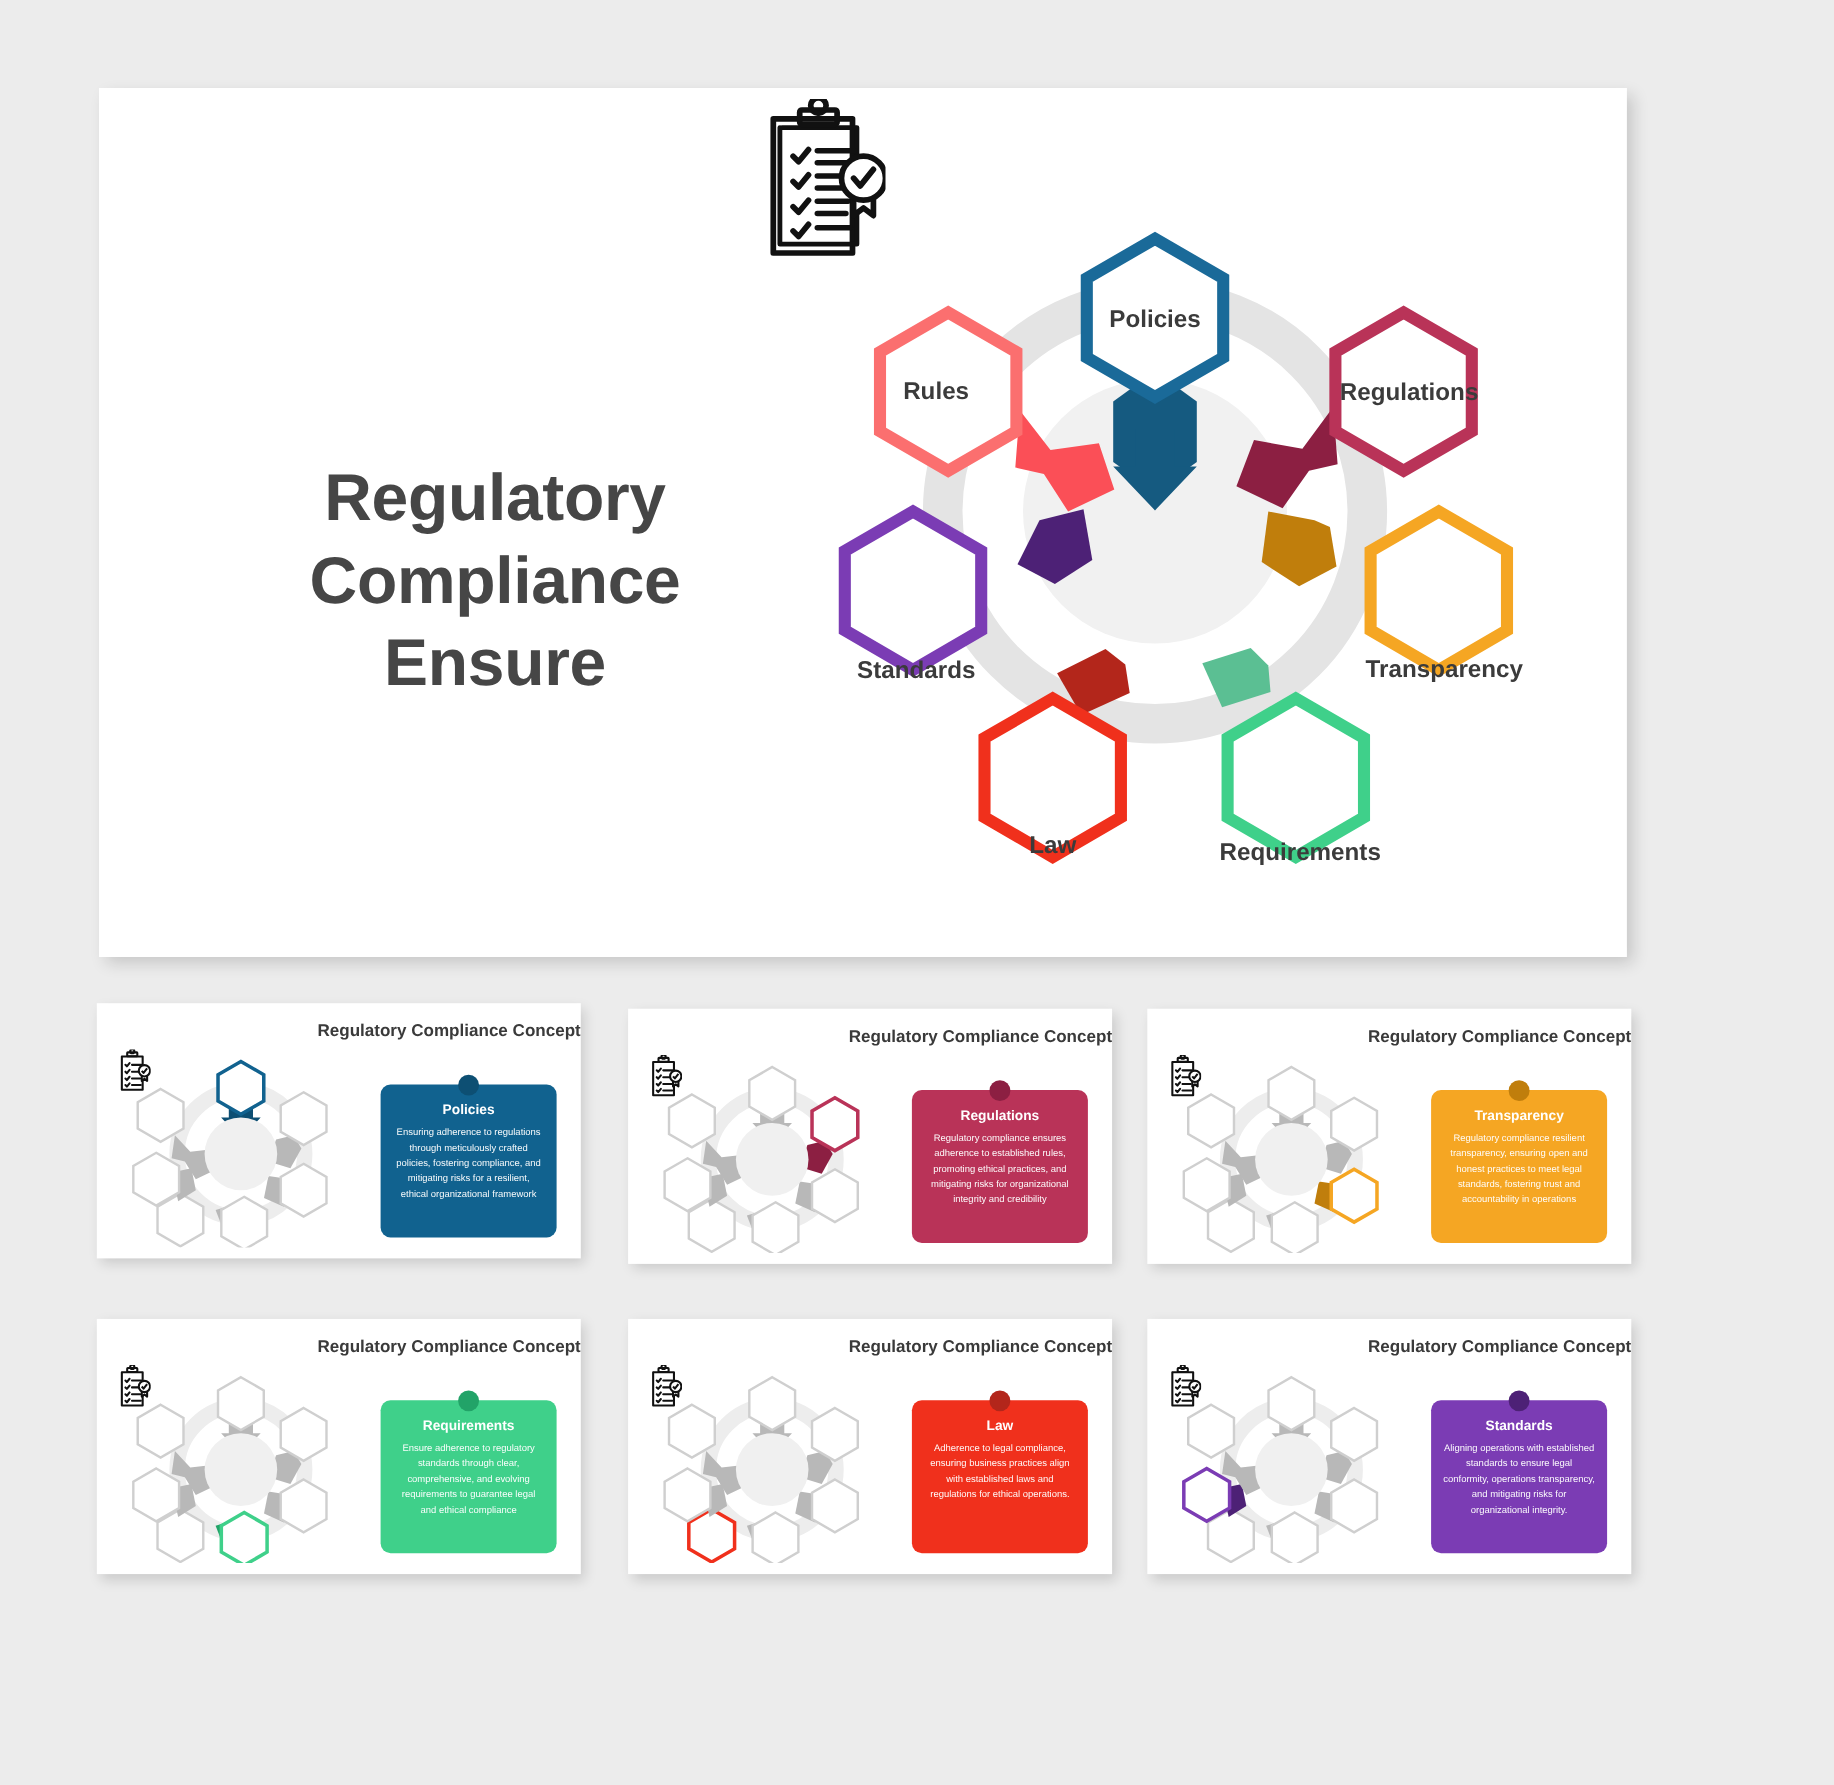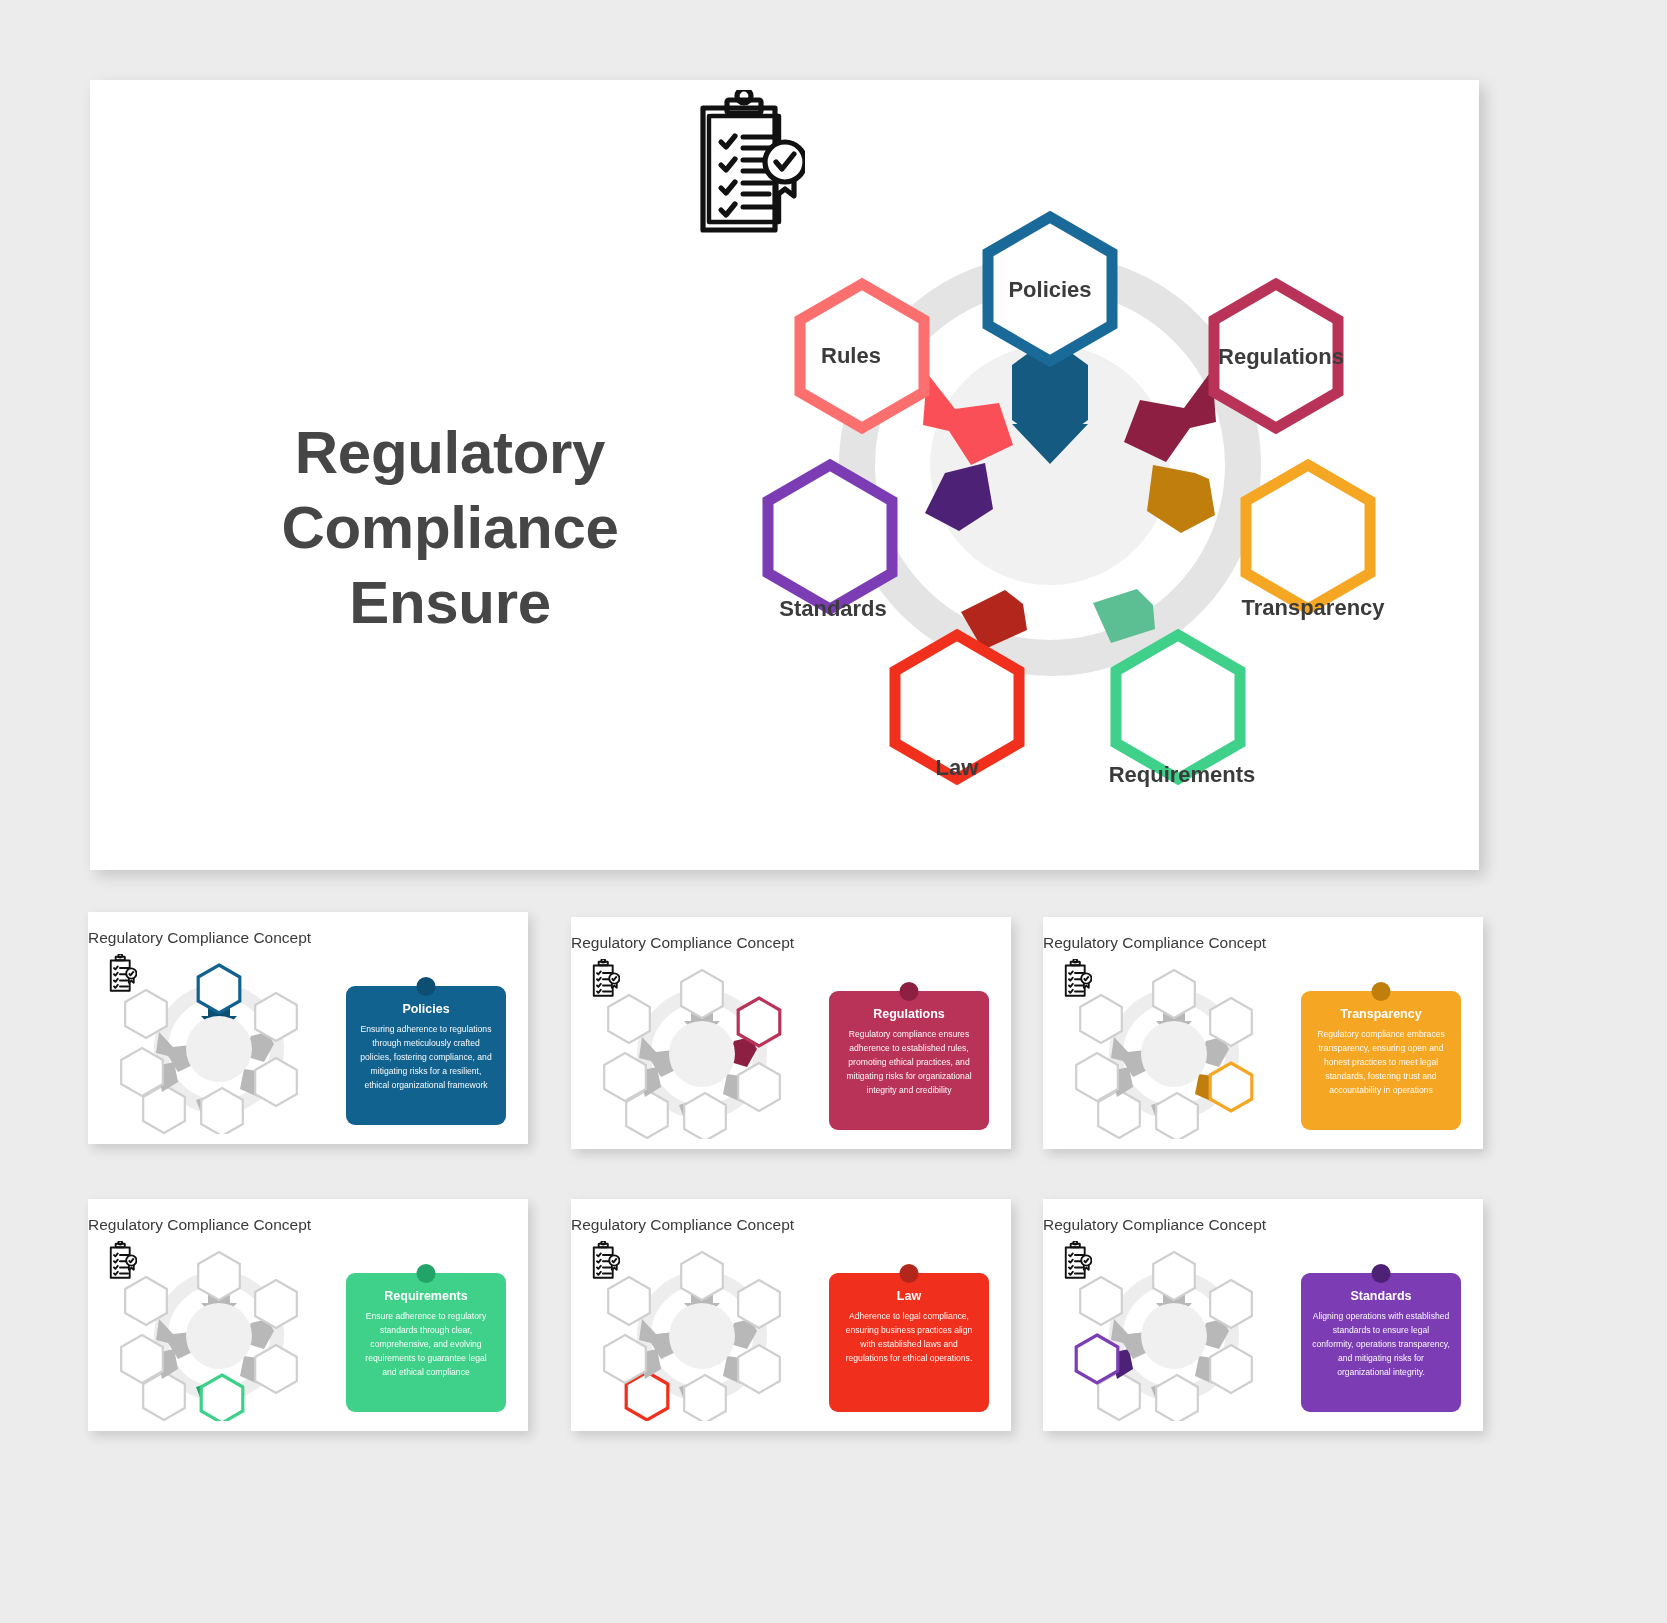--- a/index.html
+++ b/index.html
@@ -69,23 +69,23 @@
   .thumb.c0 { left: 0px;   top: 0px; }
   .thumb.c1 { left: 483px; top: 5px; }
   .thumb.c2 { left: 955px; top: 5px; }
   .thumb.c3 { left: 0px;   top: 287px; }
   .thumb.c4 { left: 483px; top: 287px; }
   .thumb.c5 { left: 955px; top: 287px; }
 
   .thumb-title {
     position: absolute;
     top: 17px; left: 0; width: 100%;
-    text-align: left;
+    text-align: right;
     font-size: 15.5px;
-    font-weight: normal;
+    font-weight: bold;
     color: #3a3a3a;
   }
   .mini-wrap { position: absolute; left: 16px; top: 42px; width: 230px; height: 180px; }
   .mini-wrap svg { position: absolute; left: 0; top: 0; }
   .mini-center-circle {
     position: absolute; left: 82px; top: 62px;
     width: 66px; height: 66px; background: #f0f0f0; border-radius: 50%;
   }
   .mini-icon { position: absolute; left: 99px; top: 76px; width: 33px; height: 40px; }
 
@@ -346,21 +346,21 @@
             <g fill="#fff" stroke="#111" stroke-width="7" stroke-linejoin="round">
               <path d="M100 78 l-9 6 v22 l9 -7 l9 7 V84 z"></path>
               <circle cx="100" cy="72" r="19"></circle>
               <path d="M91 72 l6 7 l12 -15" fill="none"></path>
             </g>
           </svg>
         </div>
         <div class="info-card" style="background: rgb(245, 166, 35);">
           <div class="info-dot" style="background: rgb(192, 126, 12);"></div>
           <div class="info-head">Transparency</div>
-          <div class="info-body">Regulatory compliance embraces transparency, ensuring open and honest practices to meet legal standards, fostering trust and accountability in operations</div>
+          <div class="info-body">Regulatory compliance resilient transparency, ensuring open and honest practices to meet legal standards, fostering trust and accountability in operations</div>
         </div>
       </div>
       <div class="thumb c3">
         <div class="thumb-title">Regulatory Compliance Concept</div>
         <div class="mini-wrap">
           <svg width="230" height="180" viewBox="0 0 230 180">
             <circle cx="115" cy="95" r="58" fill="none" stroke="#ededed" stroke-width="14"></circle>
             <path d="M115 52 h-11 v10 h-7 l18 19 l18 -19 h-7 v-10 z" fill="#b8b8b8"></path>
             <path d="M115.0,11.0 L135.8,23.0 L135.8,47.0 L115.0,59.0 L94.2,47.0 L94.2,23.0 Z" fill="#ffffff" stroke="#cfcfcf" stroke-width="2.2"></path>
             <path d="M163 78 l-16 4 l-7 20 l20 6 l10 -18 z" fill="#b8b8b8"></path>

